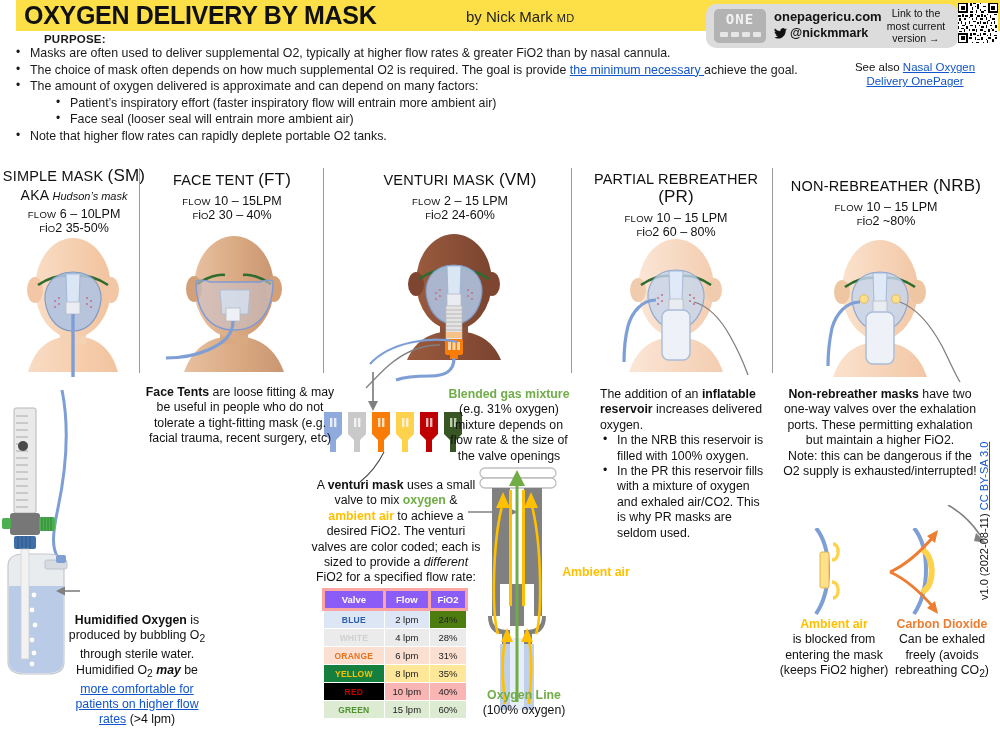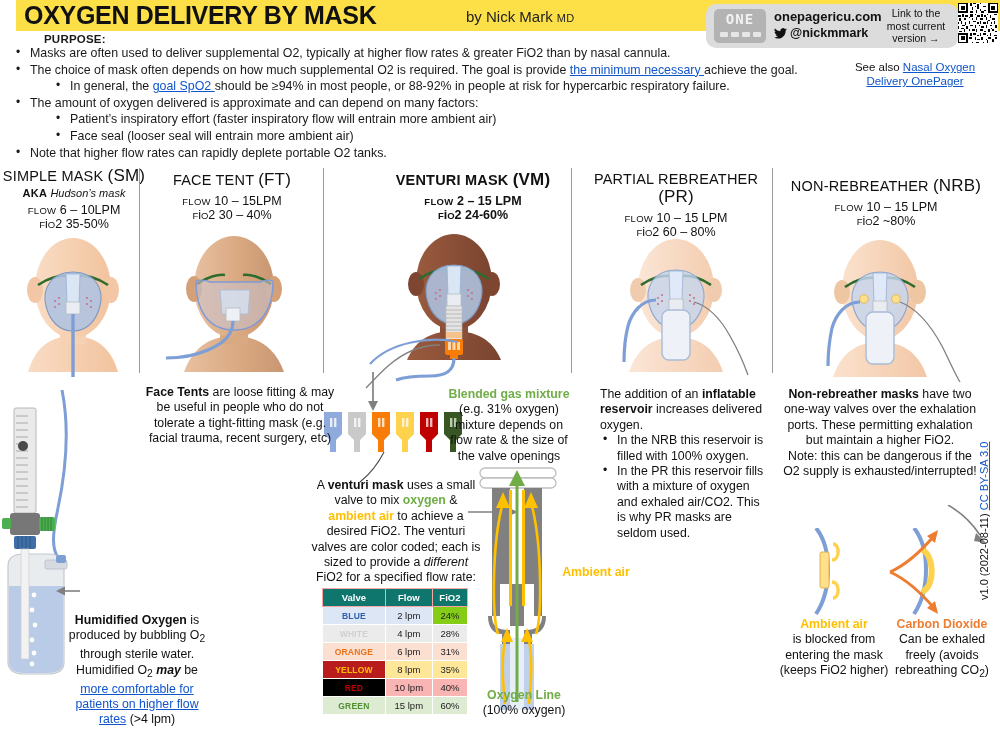--- a/index.html
+++ b/index.html
@@ -74,21 +74,21 @@
   #purpose li.l2 { padding-left: 66px; }
   #purpose li.l2::before { left: 52px; }
   #purpose li.l3 { padding-left: 66px; }
   #purpose li.l3::before { left: 52px; }
 
   
   .colhdr { position: absolute; text-align: center; }
   .colhdr .nm { font-size: 14.5px; letter-spacing: .2px; color: #111; }
   .colhdr .nm .abbr { font-size: 17px; }
   .colhdr .aka { font-size: 11px; font-style: italic; color: #111; margin-top: 1px; }
-  .colhdr .aka .sc { font-style: normal; font-size: 11px; letter-spacing: .3px; font-weight: bold; }
+  .colhdr .aka .sc { font-style: normal; font-size: 14px; letter-spacing: .3px; }
   .colhdr .flow { font-size: 12.5px; margin-top: 4px; color: #111; }
   .colhdr .flow .sc { font-size: 9.5px; letter-spacing: .3px; }
   .colhdr .fio { font-size: 12.5px; color: #111; }
   .colhdr .fio .sc { font-size: 9.5px; }
 
   .vdiv { position: absolute; width: 1px; background: #9a9a9a; }
 
   
   .fig { position: absolute; }
 
@@ -100,22 +100,22 @@
   .tblock li { position: relative; padding-left: 17px; }
   .tblock li::before { content: "\2022"; position: absolute; left: 3px; top: -1px; }
 
   .grn { color: #70ad47; font-weight: bold; }
   .amb { color: #ffc000; font-weight: bold; }
   .org { color: #ed7d31; font-weight: bold; }
 
   
   #vtable { position: absolute; left: 322px; top: 588px; width: 146px; border-collapse: collapse; }
   #vtable th {
-    background: #0f766e; color: #fff; font-size: 9.5px; font-weight: bold;
-    padding: 3px 0; text-align: center; border: 1px solid #fca5a5;
+    background: #8b5cf6; color: #fff; font-size: 9.5px; font-weight: bold;
+    padding: 3px 0; text-align: center; border: 3px solid #fca5a5;
   }
   #vtable td {
     font-size: 9.5px; text-align: center; padding: 3px 0; border: 1px solid #fff;
     color: #222;
   }
   #vtable td.vn { font-weight: bold; font-size: 8.5px; letter-spacing: .2px; }
 
   
   #vfoot {
     position: absolute; left: 978px; top: 600px;
@@ -250,40 +250,39 @@
 
 <div id="seealso">
   <span>See also </span><span class="link">Nasal Oxygen Delivery OnePager</span>
 </div>
 
 <div id="purpose">
   <div class="hd">PURPOSE:</div>
   <ul id="purpose-list">
       <li class="">Masks are often used to deliver supplemental O2, typically at higher flow rates &amp; greater FiO2 than by nasal cannula.</li>
       <li class=""><span>The choice of mask often depends on how much supplemental O2 is required. The goal is provide </span><span class="link">the minimum necessary </span><span>achieve the goal.</span></li>
-      <li class="l2"><span>In general, the </span><span class="link">goal SpO2 </span><span>should be ≥94% in most people, or 88-92% in people at risk for hypercarbic respiratory failure.</span></li>
       <li class="">The amount of oxygen delivered is approximate and can depend on many factors:</li>
       <li class="l3">Patient’s inspiratory effort (faster inspiratory flow will entrain more ambient air)</li>
       <li class="l3">Face seal (looser seal will entrain more ambient air)</li>
       <li class="">Note that higher flow rates can rapidly deplete portable O2 tanks.</li>
     </ul>
 </div>
 
 <div class="colhdr" id="hdr0" style="left:0px;  top:166px; width:148px;">
     <div class="nm">SIMPLE MASK <span class="abbr">(SM)</span></div>
     <div class="aka"><span class="sc">AKA</span> Hudson’s mask</div>
     <div class="flow"><span class="sc">FLOW</span> 6 – 10LPM</div>
     <div class="fio"><span class="sc">F</span>i<span class="sc">O</span>2 35-50%</div>
   </div>
 <div class="colhdr" id="hdr1" style="left:152px;top:170px; width:160px;">
     <div class="nm">FACE TENT <span class="abbr">(FT)</span></div>
     <div class="flow"><span class="sc">FLOW</span> 10 – 15LPM</div>
     <div class="fio"><span class="sc">F</span>i<span class="sc">O</span>2 30 – 40%</div>
   </div>
-<div class="colhdr" id="hdr2" style="left:365px;top:170px; width:216px;font-weight:bold;">
+<div class="colhdr" id="hdr2" style="left:352px;top:170px; width:216px;">
     <div class="nm">VENTURI MASK <span class="abbr">(VM)</span></div>
     <div class="flow"><span class="sc">FLOW</span> 2 – 15 LPM</div>
     <div class="fio"><span class="sc">F</span>i<span class="sc">O</span>2 24-60%</div>
   </div>
 <div class="colhdr" id="hdr3" style="left:578px;top:171px; width:196px;">
     <div class="nm">PARTIAL REBREATHER <span class="abbr">(PR)</span></div>
     <div class="flow"><span class="sc">FLOW</span> 10 – 15 LPM</div>
     <div class="fio"><span class="sc">F</span>i<span class="sc">O</span>2 60 – 80%</div>
   </div>
 <div class="colhdr" id="hdr4" style="left:786px;top:176px; width:200px;">
@@ -677,34 +676,34 @@
       <tr id="vt-head">
         <th>Valve</th>
         <th>Flow</th>
         <th>FiO2</th>
       </tr>
     </thead>
   <tbody id="vt-body">
       <tr>
         <td class="vn" style="background: rgb(220, 230, 244); color: rgb(47, 95, 168);">BLUE</td>
         <td style="background: rgb(220, 230, 244);">2 lpm</td>
-        <td style="background: #84cc16;">24%</td>
+        <td style="background: #4d7c0f;">24%</td>
       </tr>
       <tr>
         <td class="vn" style="background: rgb(235, 235, 235); color: rgb(208, 208, 208);">WHITE</td>
         <td style="background: rgb(235, 235, 235);">4 lpm</td>
         <td style="background: rgb(235, 235, 235);">28%</td>
       </tr>
       <tr>
         <td class="vn" style="background: rgb(251, 224, 210); color: rgb(232, 114, 28);">ORANGE</td>
         <td style="background: rgb(251, 224, 210);">6 lpm</td>
         <td style="background: rgb(251, 224, 210);">31%</td>
       </tr>
       <tr>
-        <td class="vn" style="background: #b91c1c; color: rgb(255, 192, 0); margin-top: 45px;">YELLOW</td>
+        <td class="vn" style="background: #15803d; color: rgb(255, 192, 0); margin-top: 45px;">YELLOW</td>
         <td style="background: rgb(255, 231, 154);">8 lpm</td>
         <td style="background: rgb(255, 231, 154);">35%</td>
       </tr>
       <tr>
         <td class="vn" style="background: #000000; color: rgb(192, 0, 0);">RED</td>
         <td style="background: rgb(249, 180, 180);">10 lpm</td>
         <td style="background: rgb(249, 180, 180);">40%</td>
       </tr>
       <tr>
         <td class="vn" style="background: rgb(221, 235, 211); color: rgb(79, 145, 48);">GREEN</td>

